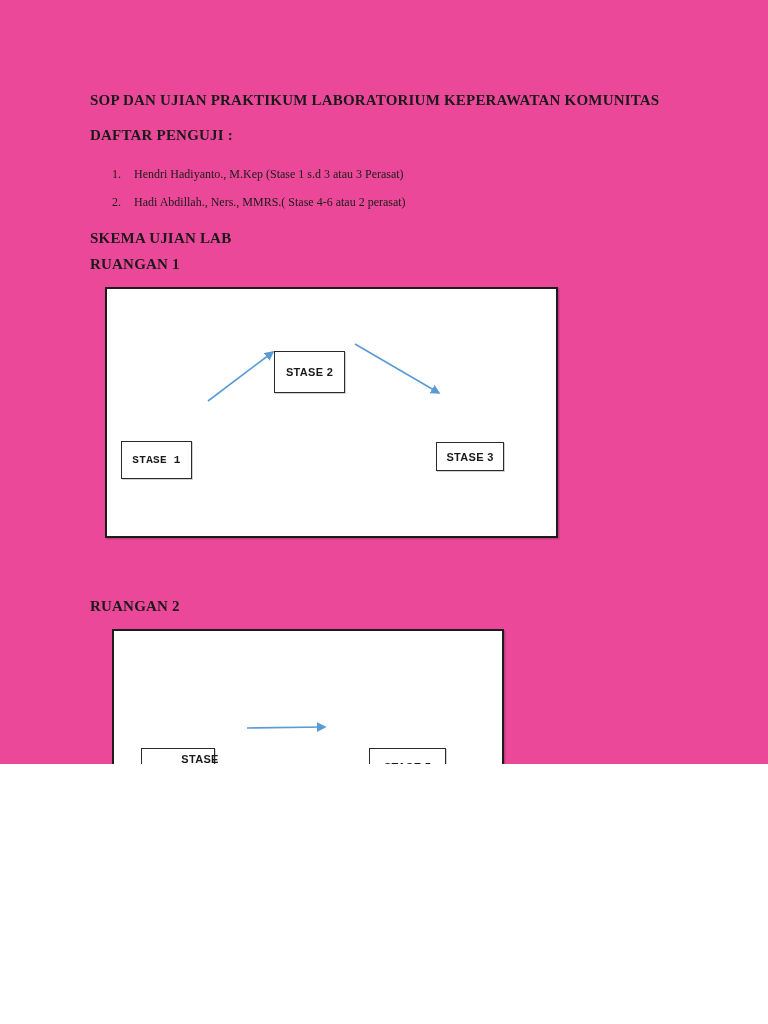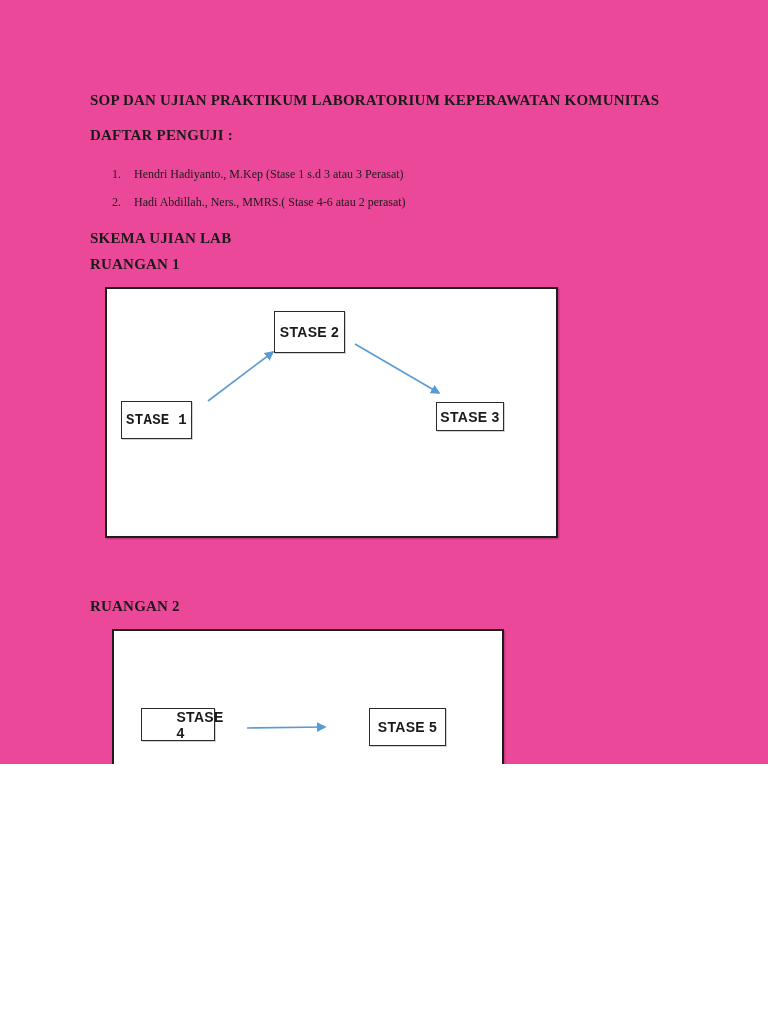--- a/index.html
+++ b/index.html
@@ -55,25 +55,26 @@
   .diagram2 { left: 112px; top: 629px; width: 388px; height: 190px; }
   .stase-box {
     position: absolute;
     border: 1.5px solid #2b2b2b;
     background: #ffffff;
     box-shadow: 1px 1px 0 rgba(0,0,0,0.18);
     display: flex;
     align-items: center;
     justify-content: center;
     font-family: "Liberation Sans", sans-serif;
-    font-size: 14px;
+    font-size: 11px;
     font-weight: bold;
     letter-spacing: 0.3px;
     color: #1a1a1a;
     box-sizing: border-box;
+    margin-top: 40px;
   }
   .stase2-box { left: 167px; top: 22px;  width: 71px; height: 42px; }
   .stase1-box { left: 14px;  top: 112px; width: 71px; height: 38px; font-family: Liberation Mono, monospace; }
   .stase3-box { left: 329px; top: 113px; width: 68px; height: 29px; text-align: center; }
   .stase4-box { left: 27px;  top: 77px;  width: 74px; height: 33px; padding-left: 44px; }
   .stase5-box { left: 255px; top: 77px;  width: 77px; height: 38px; }
   .arrow-layer {
     position: absolute;
     left: 0; top: 0;
     width: 100%; height: 100%;

